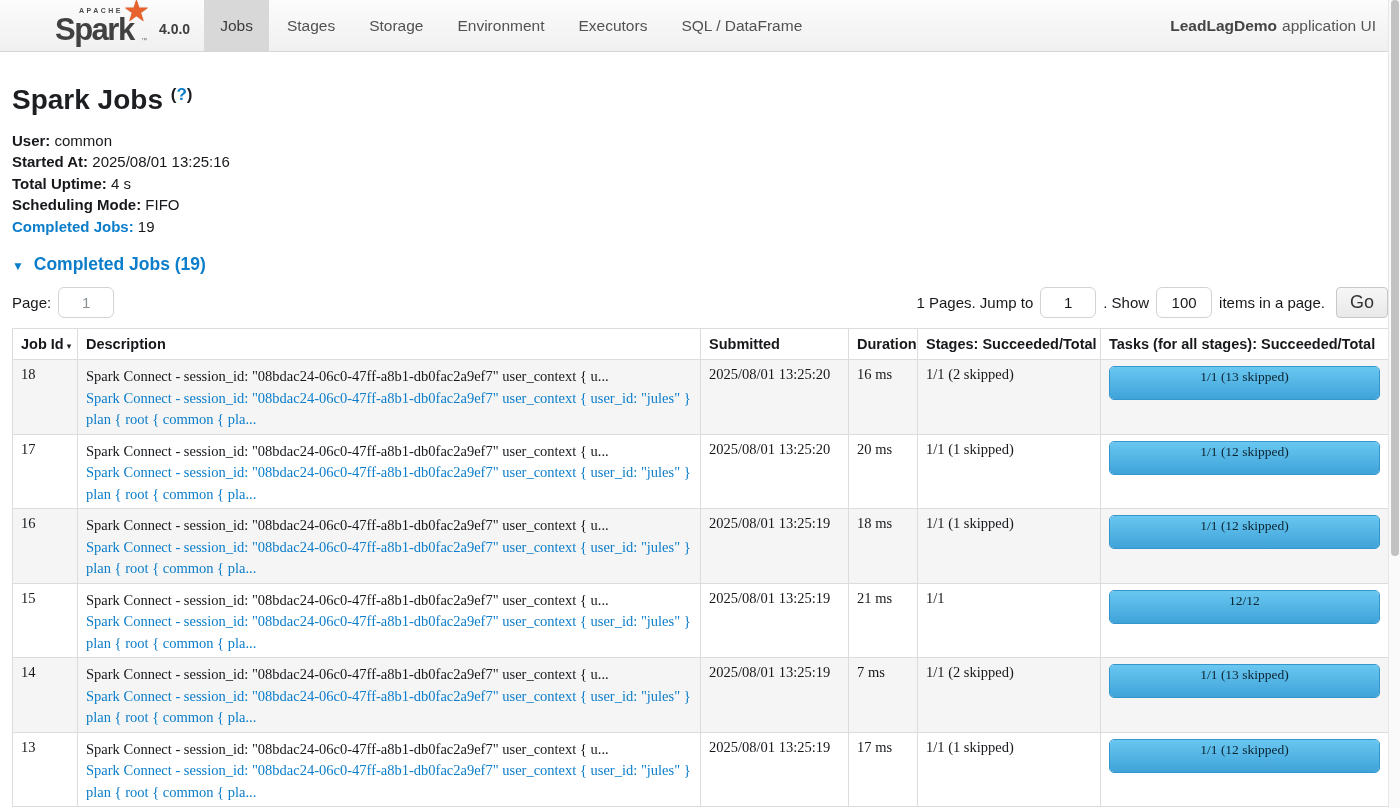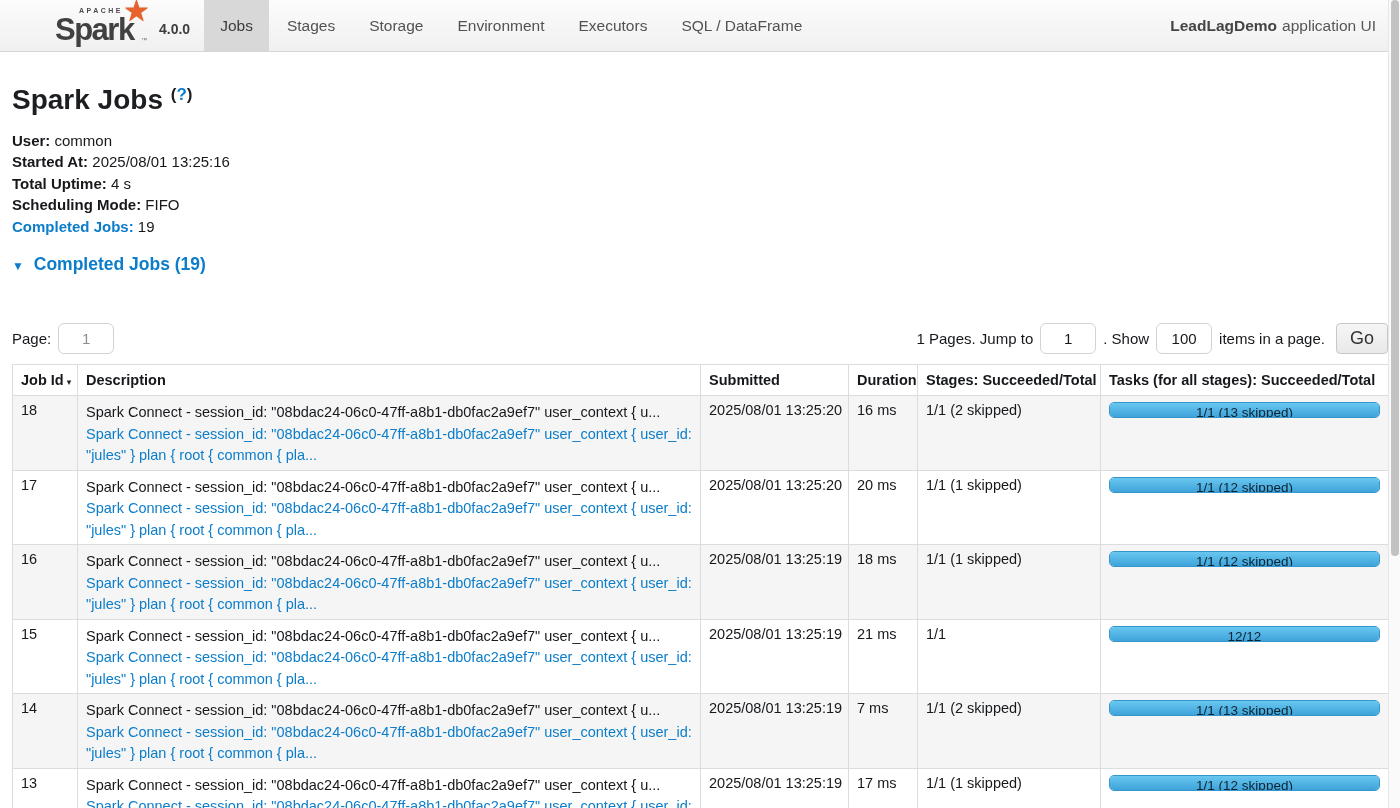--- a/index.html
+++ b/index.html
@@ -38,40 +38,40 @@
   .link-label { color:#0b7dca; font-weight:bold; cursor:pointer; }
 
   .collapser { margin-top:15px; color:#0b7dca; font-size:15px; cursor:pointer; }
   .collapser .arrow { font-size:11px; margin-right:5px; }
   .section-head { margin-top:17px; color:#0b7dca; font-size:17.5px; font-weight:bold; cursor:pointer; }
   .section-head .arrow { font-size:12px; margin-right:5px; }
 
   
   .pgrow { margin:12px 0 10px; display:flex; justify-content:space-between; align-items:center;
     font-size:15px; }
-  .pgrow .left, .pgrow .right { display:flex; align-items:center; gap:7px;margin-top:36px; }
+  .pgrow .left, .pgrow .right { display:flex; align-items:center; gap:7px; }
   .pg-input { width:56px; height:31px; border:1px solid #d0d4d9; border-radius:6px;
     text-align:center; font-size:15px; font-family:inherit; color:#16181b; background:#fff; }
   .pg-input.muted { color:#8a8f94; }
   .go-btn { height:31px; padding:0 13px; margin-left:4px; font-size:18px; font-family:inherit;
     color:#333; background:linear-gradient(180deg,#f6f6f6,#e9e9e9); border:1px solid #c6c9cc;
     border-radius:4px; cursor:pointer; }
 
   
   table.jobs { border-collapse:collapse; table-layout:fixed; width:1376px; font-size:14.5px; }
   table.jobs th, table.jobs td { border:1px solid #dadcdf; vertical-align:top; text-align:left; }
   table.jobs th { padding:7px 8px; font-weight:bold; background:#fff; white-space:nowrap;
     overflow:hidden; }
-  table.jobs td { padding:6px 8px 3px; height:73.5px; overflow:hidden; }
+  table.jobs td { padding:6px 8px 3px; height:73.5px; overflow:hidden;font-family:Liberation Serif, serif; }
   tbody tr:nth-child(odd) { background:#f5f5f5; }
   .sort-arrow { font-size:9px; margin-left:3px; color:#222; }
   .desc-black { white-space:nowrap; overflow:hidden; line-height:21.5px; }
   .desc-link { color:#0b7dca; line-height:21.5px; cursor:pointer; text-decoration:none; display:block; }
   td.nowrap { white-space:nowrap; }
-  .progress { height:16px; border:1px solid #3596cc; border-radius:5px; overflow:hidden;
+  .progress { height:34px; border:1px solid #3596cc; border-radius:5px; overflow:hidden;
     background:#0c4a6e; }
   .progress-bar { height:100%; width:100%; background:linear-gradient(180deg,#69c7f0,#3fa3da);
     text-align:center; font-size:13.5px; line-height:19px; color:#0c2330; }
 
   
   .scrollbar-track { position:fixed; top:0; right:0; width:12px; height:808px;
     background:#fafafa; border-left:1px solid #e6e6e6; z-index:50; }
   .scrollbar-thumb { position:absolute; top:0; left:1.5px; width:8px; height:556px;
     background:#c2c2c2; border-radius:5px; }
 </style>

